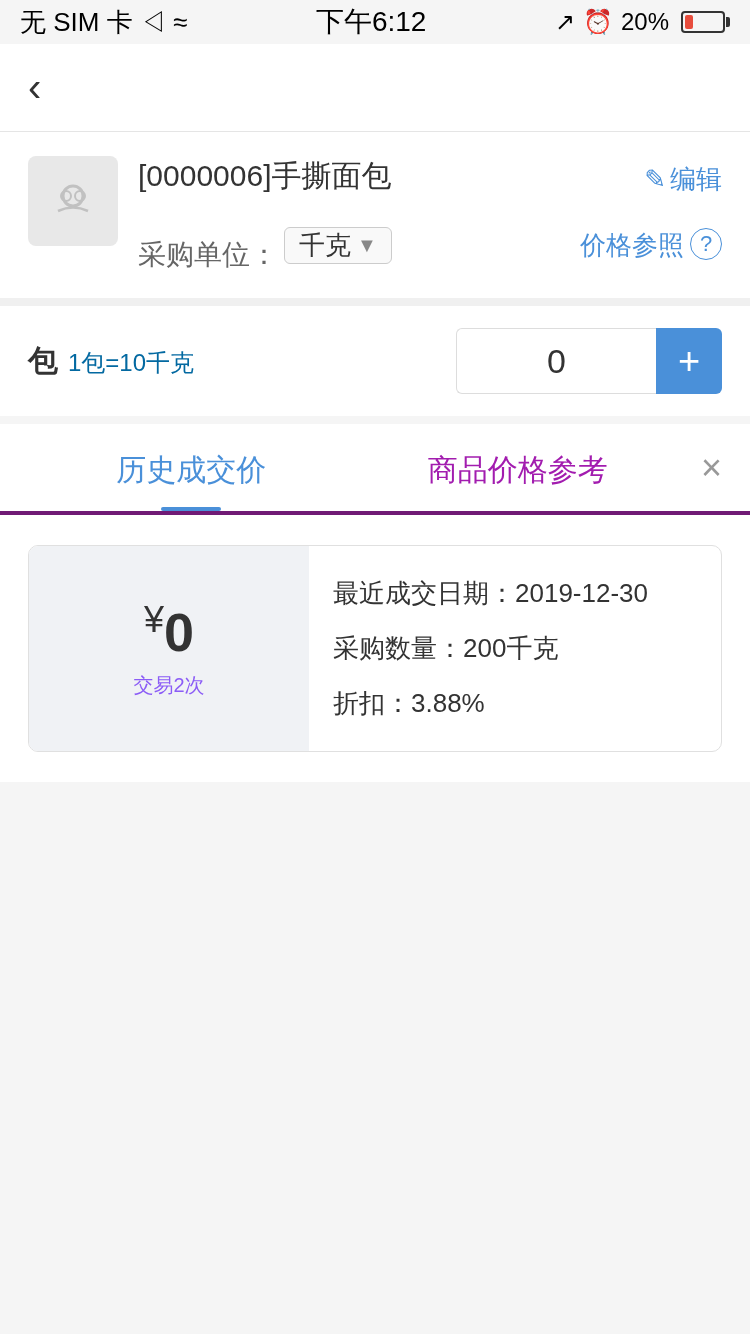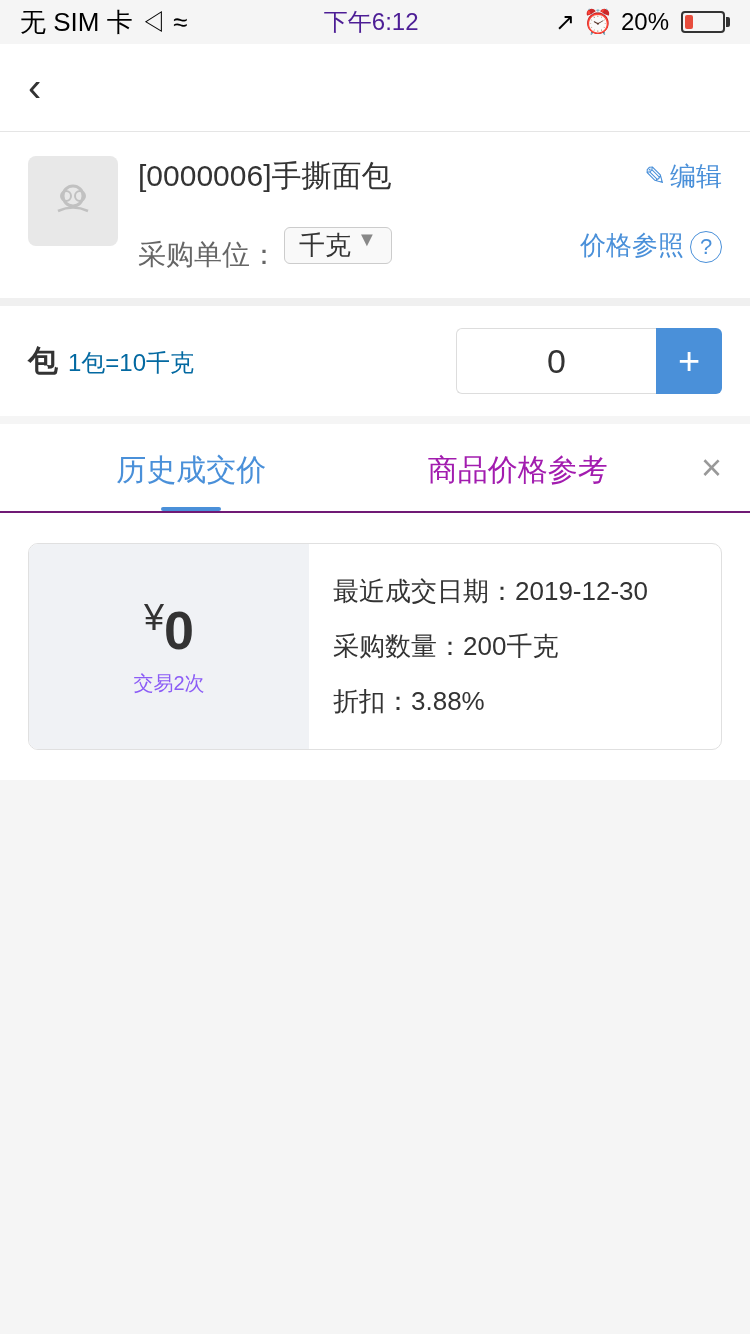--- a/index.html
+++ b/index.html
@@ -22,23 +22,23 @@
       justify-content: space-between;
       padding: 0 20px;
       gap: 44px;
     }
     .status-left {
       font-size: 26px;
       font-weight: 500;
       color: #000;
     }
     .status-center {
-      font-size: 24px;
+      font-size: 28px;
       font-weight: 500;
-      color: #4c1d95;
+      color: #000000;
     }
     .status-right {
       display: flex;
       align-items: center;
       gap: 8px;
       font-size: 24px;
       color: #000;
     }
     .battery-icon {
       display: inline-flex;
@@ -118,21 +118,21 @@
     .product-thumb svg {
       width: 50px;
       height: 50px;
       opacity: 0.4;
     }
     .product-info {
       flex: 1;
     }
     .product-title-row {
       display: flex;
-      align-items: center;
+      align-items: flex-end;
       justify-content: space-between;
     }
     .product-name {
       font-size: 30px;
       color: #333;
       font-weight: 500;
     }
     .edit-link {
       font-size: 26px;
       color: #4a90d9;
@@ -147,34 +147,35 @@
       justify-content: space-between;
       margin-top: 20px;
     }
     .unit-label {
       font-size: 28px;
       color: #666;
       margin-top: 19px;
     }
     .unit-select {
       display: inline-flex;
+      align-items: center;
       border: 1px solid #ccc;
       border-radius: 6px;
       padding: 0 14px;
       font-size: 26px;
       color: #333;
       background: #f9f9f9;
       cursor: pointer;
       gap: 6px;
     }
     .price-ref-link {
       font-size: 26px;
       color: #4a90d9;
       display: flex;
-      align-items: flex-end;
+      align-items: flex-start;
       gap: 6px;
       cursor: pointer;
     }
 
     
     .quantity-section {
       width: 750px;
       background: #fff;
       border-top: 8px solid #f0f0f0;
       padding: 22px 28px;
@@ -229,21 +230,21 @@
 
     
     .tab-section {
       width: 750px;
       background: #fff;
       margin-top: 8px;
     }
     .tab-bar {
       display: flex;
       align-items: center;
-      border-bottom: 2px solid #701a75;
+      border-bottom: 4px solid #701a75;
       padding: 0 28px;
       position: relative;
     }
     .tab-item {
       flex: 1;
       text-align: center;
       padding: 26px 0 20px;
       font-size: 30px;
       color: #a21caf;
       cursor: pointer;

